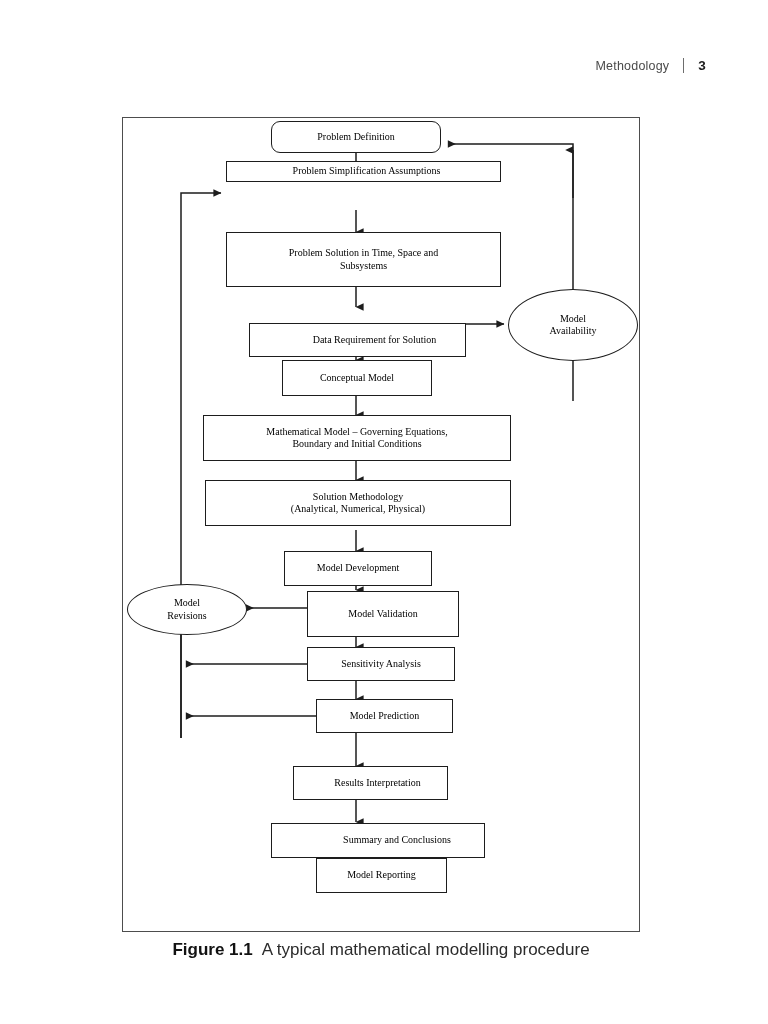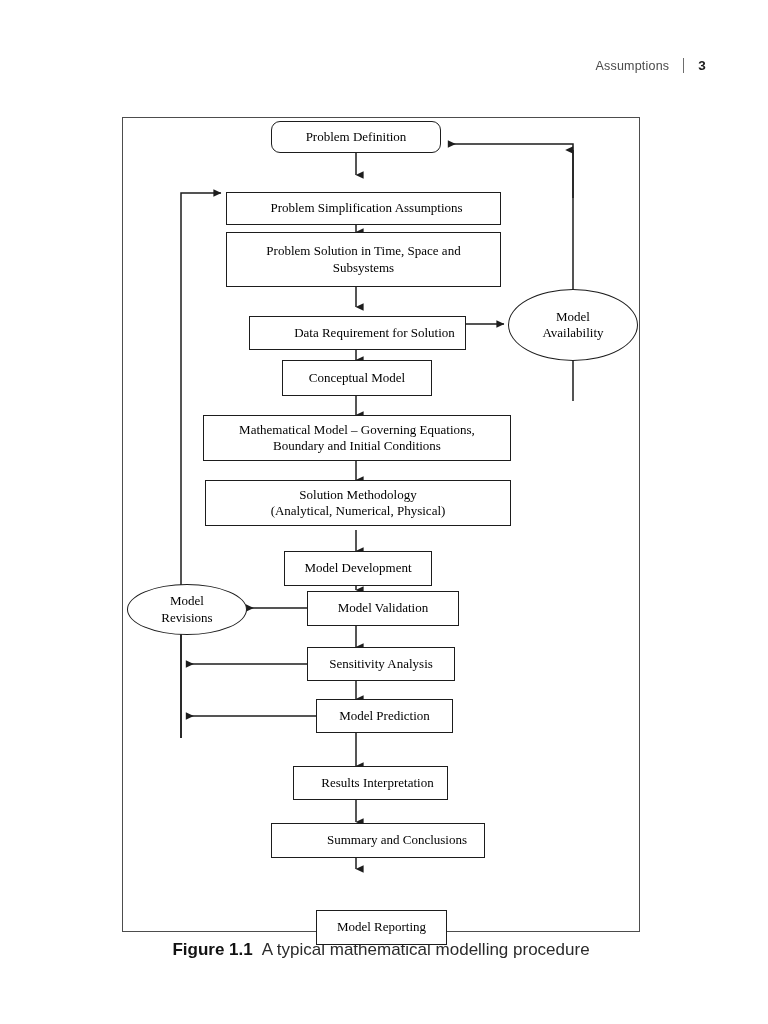--- a/index.html
+++ b/index.html
@@ -67,21 +67,21 @@
   .node {
     position: absolute;
     box-sizing: border-box;
     background: #ffffff;
     border: 1.2px solid #1d1d1d;
     display: flex;
     align-items: center;
     justify-content: center;
     text-align: center;
     font-family: "Liberation Serif", serif;
-    font-size: 13px;
+    font-size: 10px;
     color: #000000;
     line-height: 1.24;
     padding: 2px 6px;
     z-index: 2;
   }
   .node.rounded { border-radius: 9px; }
   .node.ellipse {
     border-radius: 50%;
     border-width: 1.3px;
   }
@@ -103,21 +103,21 @@
   #figure-caption .cap-num {
     font-weight: bold;
     color: #121212;
     margin-right: 9px;
   }
 </style>
 </head>
 <body>
 
 <div id="page-header">
-  <span class="hdr-title">Assumptions</span>
+  <span class="hdr-title">Methodology</span>
   <span class="hdr-rule"></span>
   <span class="hdr-num">3</span>
 </div>
 
 <div id="figure-frame">
 
   <svg id="connectors" viewBox="0 0 518 815" width="518" height="815" xmlns="http://www.w3.org/2000/svg">
     <defs>
       <marker id="arrowDown" markerWidth="10" markerHeight="10" refX="5" refY="8.2" orient="auto" markerUnits="userSpaceOnUse">
         <path d="M1.2,0.6 L8.8,0.6 L5,8.6 Z" fill="#1d1d1d"></path>
@@ -179,32 +179,32 @@
       <line x1="58" y1="517" x2="58" y2="620"></line>
 
       <line x1="58" y1="466" x2="58" y2="517"></line>
     </g>
   </svg>
 
   <div class="node rounded" style="left:148px; top:3px; width:170px; height:32px;">
     <span class="label">Problem Definition</span>
   </div>
 
-  <div class="node" style="left:103px; top:74px; width:275px; height:33px;padding-left:12px;">
+  <div class="node" style="left:103px; top:43px; width:275px; height:21px;padding-left:12px;">
     <span class="label">Problem Simplification Assumptions</span>
   </div>
 
   <div class="node" style="left:103px; top:114px; width:275px; height:55px;">
     <div>
       <span class="label">Problem Solution in Time, Space and</span>
       <span class="label">Subsystems</span>
     </div>
   </div>
 
-  <div class="node" style="left:126px; top:198px; width:217px; height:34px;padding-left:40px;">
+  <div class="node" style="left:126px; top:205px; width:217px; height:34px;padding-left:40px;">
     <span class="label">Data Requirement for Solution</span>
   </div>
 
   <div class="node ellipse" style="left:385px; top:171px; width:130px; height:72px;">
     <div>
       <span class="label">Model</span>
       <span class="label">Availability</span>
     </div>
   </div>
 
@@ -223,21 +223,21 @@
     <div>
       <span class="label">Solution Methodology</span>
       <span class="label">(Analytical, Numerical, Physical)</span>
     </div>
   </div>
 
   <div class="node" style="left:161px; top:433px; width:148px; height:35px;">
     <span class="label">Model Development</span>
   </div>
 
-  <div class="node" style="left:184px; top:473px; width:152px; height:35px;">
+  <div class="node" style="left:184px; top:473px; width:152px; height:46px;">
     <span class="label">Model Validation</span>
   </div>
 
   <div class="node ellipse" style="left:4px; top:466px; width:120px; height:51px;">
     <div>
       <span class="label">Model</span>
       <span class="label">Revisions</span>
     </div>
   </div>
 
@@ -250,21 +250,21 @@
   </div>
 
   <div class="node" style="left:170px; top:648px; width:155px; height:34px;padding-left:20px;">
     <span class="label">Results Interpretation</span>
   </div>
 
   <div class="node" style="left:148px; top:705px; width:214px; height:35px;padding-left:44px;">
     <span class="label">Summary and Conclusions</span>
   </div>
 
-  <div class="node" style="left:193px; top:792px; width:131px; height:35px;">
+  <div class="node" style="left:193px; top:740px; width:131px; height:35px;">
     <span class="label">Model Reporting</span>
   </div>
 
 </div>
 
 <div id="figure-caption">
   <span class="cap-num">Figure 1.1</span><span class="cap-text">A typical mathematical modelling procedure</span>
 </div>
 
 </body></html>

